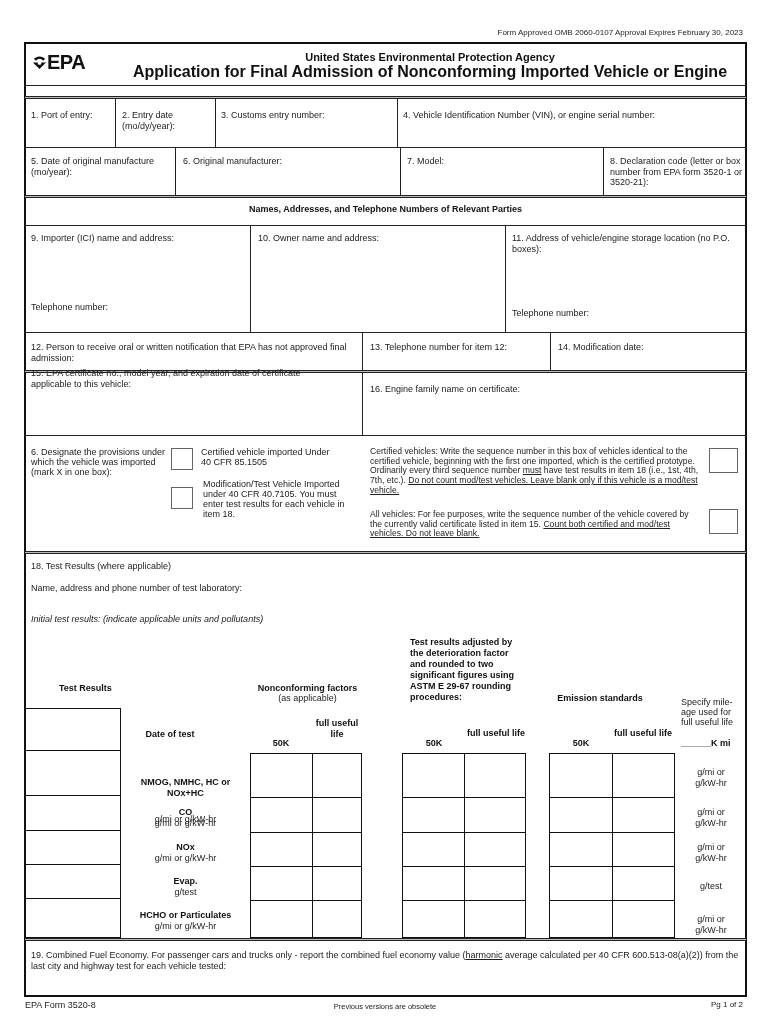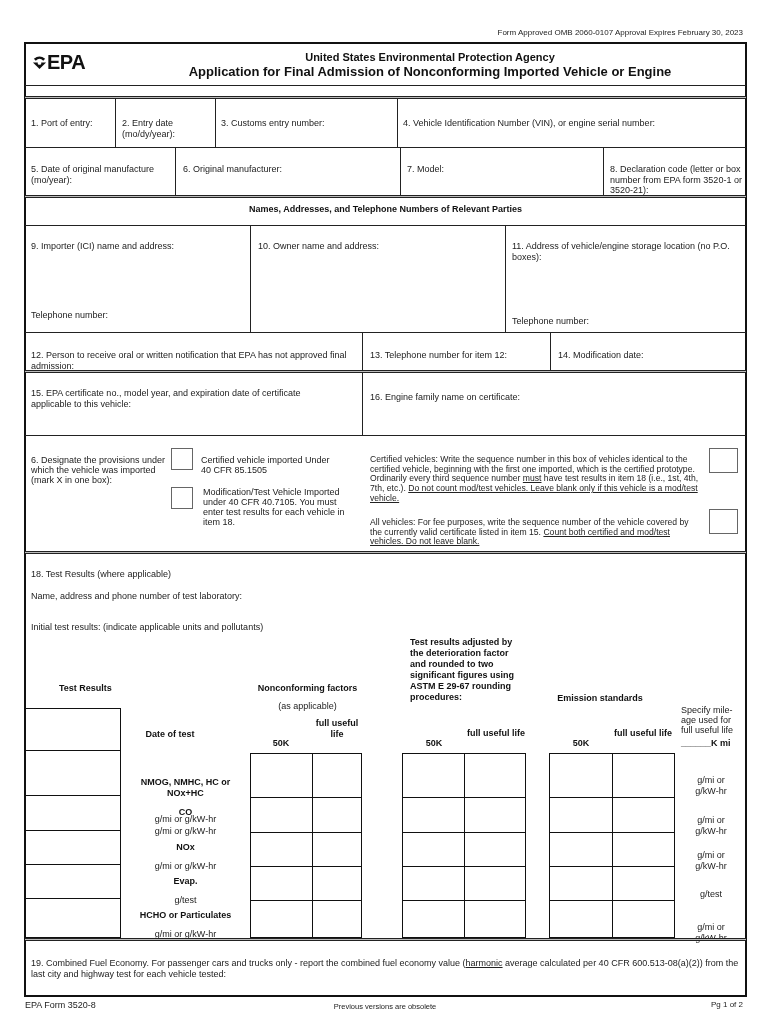--- a/index.html
+++ b/index.html
@@ -1,18 +1,18 @@
 <!DOCTYPE html>
 <html><head>
 <meta charset="utf-8">
 <style>
   html, body { margin:0; padding:0; background:#fff; }
   body { width:770px; height:1024px; position:relative; font-family:"Liberation Sans", sans-serif; color:#111; overflow:hidden; }
   .abs { position:absolute; }
-  .t { font-size:9px; line-height:10.5px; color:#222;margin-top:8px; }
+  .t { font-size:9px; line-height:10.5px; color:#222; }
   .tb { font-size:9px; line-height:10.5px; font-weight:bold; color:#111; }
   .hl { position:absolute; background:#222; height:1px; }
   .vl { position:absolute; background:#222; width:1px; }
   .dbl { position:absolute; height:3px; border-top:1px solid #222; border-bottom:1px solid #222; box-sizing:border-box; background:#bbb; }
   .frame { position:absolute; left:24px; top:42px; width:723px; height:955px; border:2px solid #111; box-sizing:border-box; }
   .cb { position:absolute; width:22px; height:22px; border:1px solid #666; box-sizing:border-box; background:#fff; }
   .u { text-decoration:underline; }
   .cell { position:absolute; border:1px solid #111; box-sizing:border-box; }
   .ctr { text-align:center; }
 </style>
@@ -24,21 +24,21 @@
 <div class="frame"></div>
 
 <div class="abs" style="left:32px; top:51px; font-size:20px; font-weight:bold; letter-spacing:-0.5px;">
   <svg width="15" height="15" viewBox="0 0 16 16" style="vertical-align:-1px;">
     <path d="M2 4 Q8 -1 14 4 L12 6 Q8 2 4 6 Z" fill="#111"></path>
     <path d="M1 8 L15 8 L8 15 Z" fill="#111"></path>
     <circle cx="8" cy="8.5" r="2" fill="#fff"></circle>
   </svg><span>EPA</span>
 </div>
 <div class="abs ctr" style="left:130px; width:600px; top:50px; font-size:11px; font-weight:bold; line-height:14px;">United States Environmental Protection Agency</div>
-<div class="abs ctr" style="left:130px; width:600px; top:65px; font-size:13px; font-weight:bold; line-height:14px;">Application for Final Admission of Nonconforming Imported Vehicle or Engine</div>
+<div class="abs ctr" style="left:130px; width:600px; top:65px; font-size:16px; font-weight:bold; line-height:14px;">Application for Final Admission of Nonconforming Imported Vehicle or Engine</div>
 
 <div class="hl" style="left:25px; width:721px; top:85px;"></div>
 <div class="dbl" style="left:25px; width:721px; top:96px;"></div>
 
 <div class="vl" style="left:115px; top:99px; height:48px;"></div>
 <div class="vl" style="left:215px; top:99px; height:48px;"></div>
 <div class="vl" style="left:397px; top:99px; height:48px;"></div>
 <div class="abs t" style="left:31px; top:110px; width:80px;">1.  Port of entry:</div>
 <div class="abs t" style="left:122px; top:110px; width:90px;">2.  Entry date (mo/dy/year):</div>
 <div class="abs t" style="left:221px; top:110px; width:170px;">3.  Customs entry number:</div>
@@ -67,41 +67,41 @@
 <div class="hl" style="left:25px; width:721px; top:332px;"></div>
 
 <div class="vl" style="left:362px; top:332px; height:38px;"></div>
 <div class="vl" style="left:550px; top:332px; height:38px;"></div>
 <div class="abs t" style="left:31px; top:342px; width:328px;">12. Person to receive oral or written notification that EPA has not approved final admission:</div>
 <div class="abs t" style="left:370px; top:342px; width:176px;">13. Telephone number for item 12:</div>
 <div class="abs t" style="left:558px; top:342px; width:180px;">14. Modification date:</div>
 <div class="dbl" style="left:25px; width:721px; top:370px;"></div>
 
 <div class="vl" style="left:362px; top:373px; height:62px;"></div>
-<div class="abs t" style="left:31px; top:380px; width:310px;">15. EPA certificate no., model year, and expiration date of certificate applicable to this vehicle:</div>
+<div class="abs t" style="left:31px; top:368px; width:310px;">15. EPA certificate no., model year, and expiration date of certificate applicable to this vehicle:</div>
 <div class="abs t" style="left:370px; top:384px; width:360px;">16. Engine family name on certificate:</div>
 <div class="hl" style="left:25px; width:721px; top:435px;"></div>
 
 <div class="abs t" style="left:31px; top:447px; width:135px; line-height:10px;">6. Designate the provisions under which the vehicle was imported (mark X in one box):</div>
 <div class="cb" style="left:171px; top:448px;"></div>
 <div class="abs t" style="left:201px; top:447px; width:140px; line-height:10px;">Certified vehicle imported Under 40 CFR 85.1505</div>
 <div class="cb" style="left:171px; top:487px;"></div>
 <div class="abs t" style="left:203px; top:479px; width:150px; line-height:10px;">Modification/Test Vehicle Imported under 40 CFR 40.7105. You must enter test results for each vehicle in item 18.</div>
 
 <div class="abs t" style="left:370px; top:447px; width:330px; line-height:9.7px; font-size:8.6px;"><span>Certified vehicles:  Write the sequence number in this box of vehicles identical to the certified vehicle, beginning with the first one imported, which is the certified prototype. Ordinarily every third sequence number </span><span class="u">must</span><span> have test results in item 18 (i.e., 1st, 4th, 7th, etc.).  </span><span class="u">Do not count mod/test vehicles. Leave blank only if this vehicle is a mod/test vehicle.</span></div>
 <div class="cb" style="left:709px; top:448px; width:29px; height:25px;"></div>
 
 <div class="abs t" style="left:370px; top:510px; width:330px; line-height:9.7px; font-size:8.6px;"><span>All vehicles:  For fee purposes, write the sequence number of the vehicle covered by the currently valid certificate listed in item 15.  </span><span class="u">Count both certified and mod/test vehicles.  Do not leave blank.</span></div>
 <div class="cb" style="left:709px; top:509px; width:29px; height:25px;"></div>
 
 <div class="dbl" style="left:25px; width:721px; top:551px;"></div>
 
 <div class="abs t" style="left:31px; top:561px;">18. Test Results (where applicable)</div>
 <div class="abs t" style="left:31px; top:583px;">Name, address and phone number of test laboratory:</div>
-<div class="abs t" style="left:31px; top:614px;">Initial test results:  (indicate applicable units and pollutants)</div>
+<div class="abs t" style="left:31px; top:614px;font-style:italic;">Initial test results:  (indicate applicable units and pollutants)</div>
 
 <div class="abs tb" style="left:31px; top:683px;margin-left:28px;">Test Results</div>
 <div class="abs ctr tb" style="left:245px; width:125px; top:683px;">Nonconforming factors</div>
 <div class="abs ctr t" style="left:245px; width:125px; top:693px;">(as applicable)</div>
 <div class="abs tb" style="left:410px; top:637px; width:110px; line-height:11px;">Test results adjusted by the deterioration factor and rounded to two significant figures using ASTM E 29-67 rounding procedures:</div>
 <div class="abs ctr tb" style="left:530px; width:140px; top:693px;">Emission standards</div>
 <div class="abs t" style="left:681px; top:697px; width:62px; line-height:10px;">Specify mile-age used for full useful life</div>
 
 <div class="abs ctr tb" style="left:120px; width:100px; top:729px;">Date of test</div>
 

